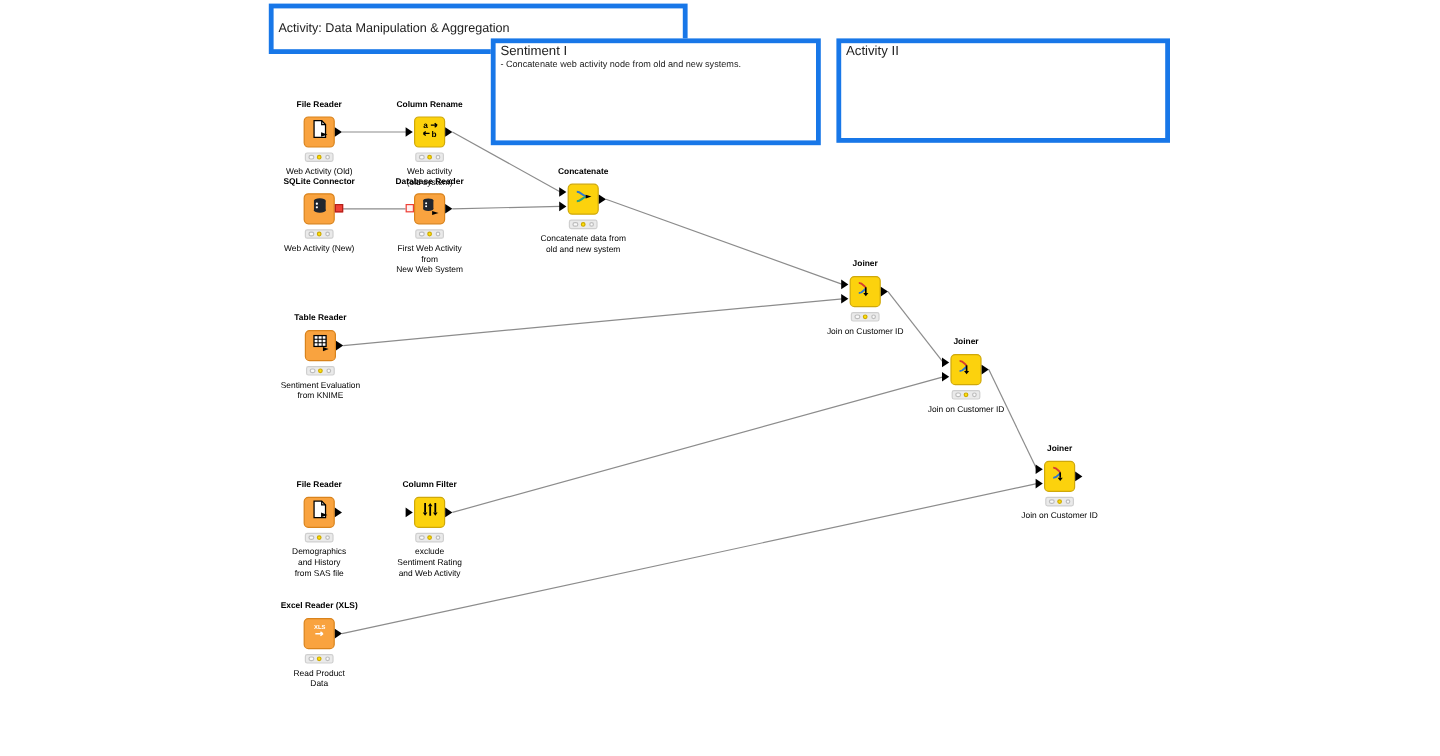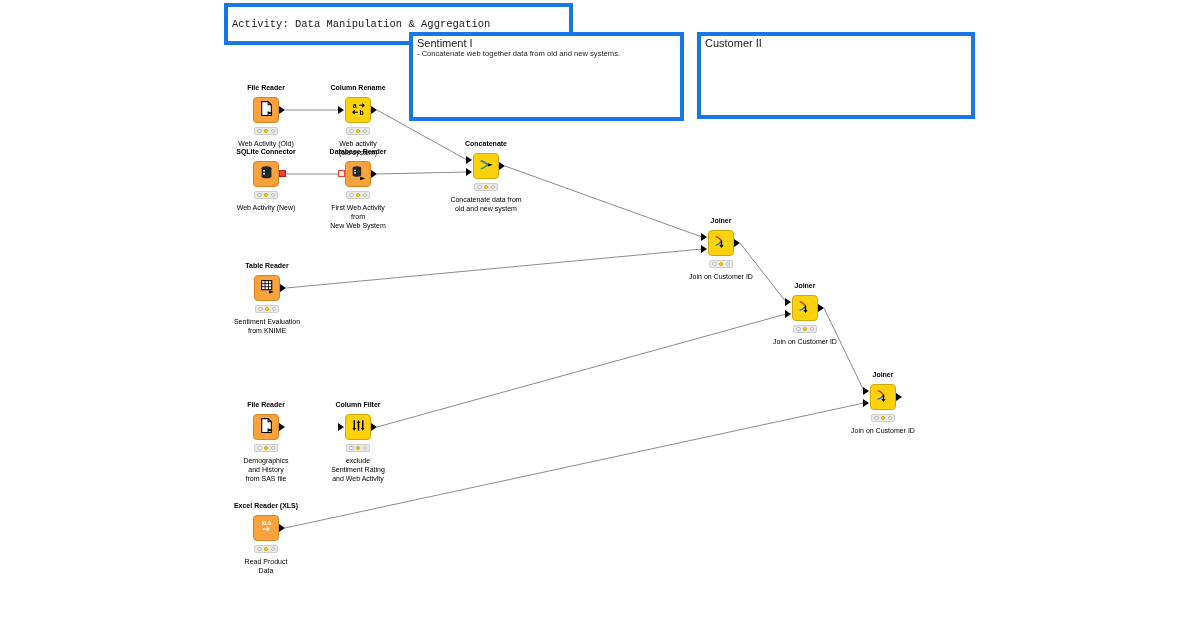--- a/index.html
+++ b/index.html
@@ -1,21 +1,21 @@
 <!DOCTYPE html>
 <html><head>
 <meta charset="utf-8">
 <style>
   html,body{margin:0;padding:0;}
   body{width:1200px;height:630px;background:#ffffff;font-family:"Liberation Sans",sans-serif;overflow:hidden;position:relative;}
   #canvas{position:absolute;inset:0;width:1200px;height:630px;}
   .region{position:absolute;left:224px;top:33px;width:176px;height:597px;background:#fbe3ce;}
   .region-title{font-size:11.5px;color:#111;padding:5px 0 0 6px;}
   .anno{position:absolute;background:#ffffff;border:4px solid #1877e8;box-sizing:border-box;}
-  .anno.title-bar{left:224px;top:3px;width:349px;height:42px;display:flex;align-items:center;font-family:Liberation Mono, monospace;}
+  .anno.title-bar{left:224px;top:3px;width:349px;height:42px;display:flex;align-items:center;}
   .anno.title-bar .anno-title{font-size:10.5px;padding-left:4px;}
   .anno.box1{left:409px;top:32px;width:275px;height:89px;}
   .anno.box2{left:697px;top:32px;width:278px;height:87px;}
   .anno-title{font-size:11px;color:#222;}
   .anno-body{font-size:7.6px;color:#222;line-height:1.4;white-space:pre-line;}
   .anno-pad{padding:1px 4px 2px 4px;}
   #edges{position:absolute;left:0;top:0;}
   .node{position:absolute;width:26px;height:26px;}
   .node-square{position:absolute;left:0;top:0;width:26px;height:26px;border-radius:4px;box-sizing:border-box;border:1px solid rgba(0,0,0,.28);display:flex;align-items:center;justify-content:center;}
   .node-square svg{width:17px;height:17px;}
@@ -50,27 +50,27 @@
       <line x1="285" y1="528" x2="864" y2="403" stroke="#8c8c8c" stroke-width="1"></line>
     </svg>
 
   <div class="anno title-bar">
     <div class="anno-title">Activity: Data Manipulation &amp; Aggregation</div>
   </div>
 
   <div class="anno box1">
     <div class="anno-pad">
       <div class="anno-title">Sentiment I</div>
-      <div class="anno-body">- Concatenate web together data from old and new systems.</div>
+      <div class="anno-body">- Concatenate web activity node from old and new systems.</div>
     </div>
   </div>
 
   <div class="anno box2">
     <div class="anno-pad">
-      <div class="anno-title">Customer II</div>
+      <div class="anno-title">Activity II</div>
     </div>
   </div>
 
   <div id="nodes">
       <div class="node" style="left: 253px; top: 97px;">
         <div class="type-label">File Reader</div>
         <div class="node-square" style="background:#f9a33f;border-color:#d9831c">
           <span><svg viewBox="0 0 16 16">
               <path d="M3.5 1.5h6l3 3v10h-9z" fill="#fff" stroke="#000" stroke-width="1"></path>
               <path d="M9.5 1.5v3h3" fill="none" stroke="#000"></path>

